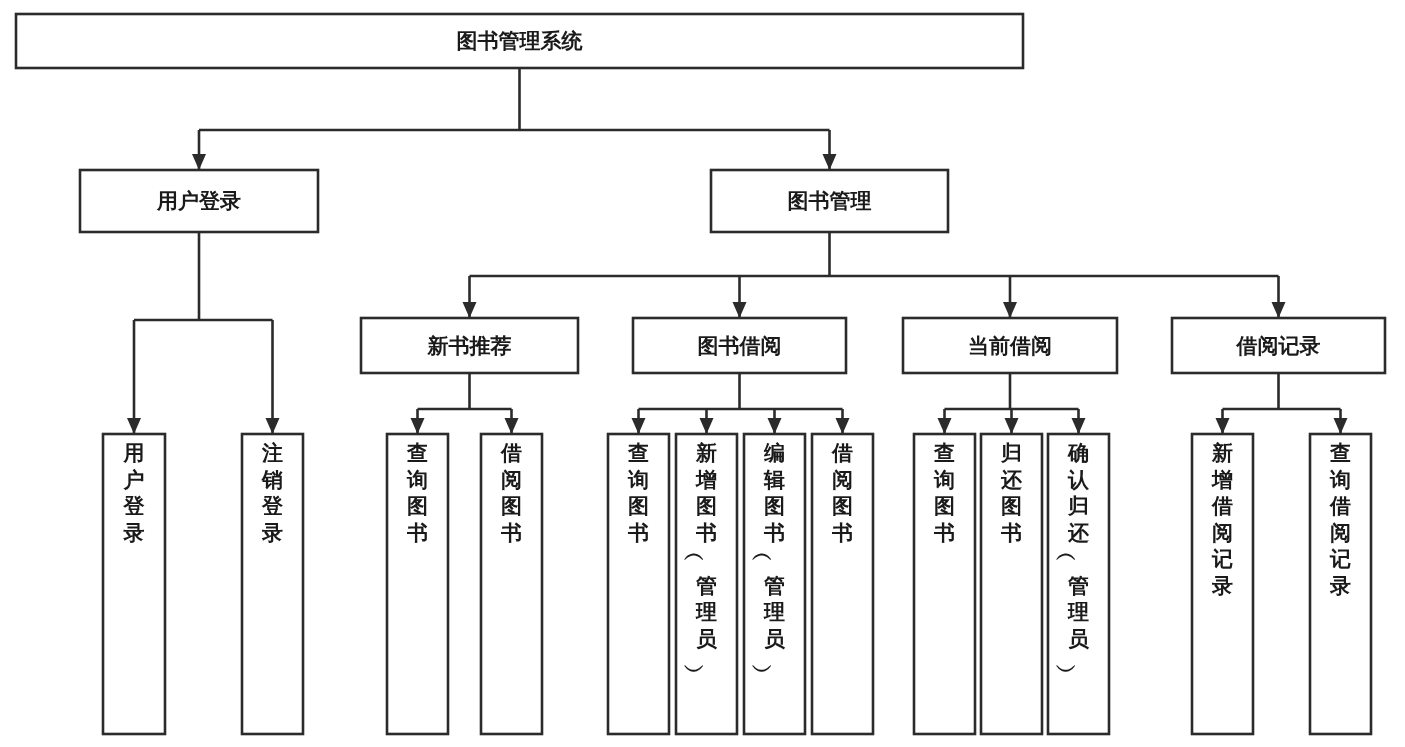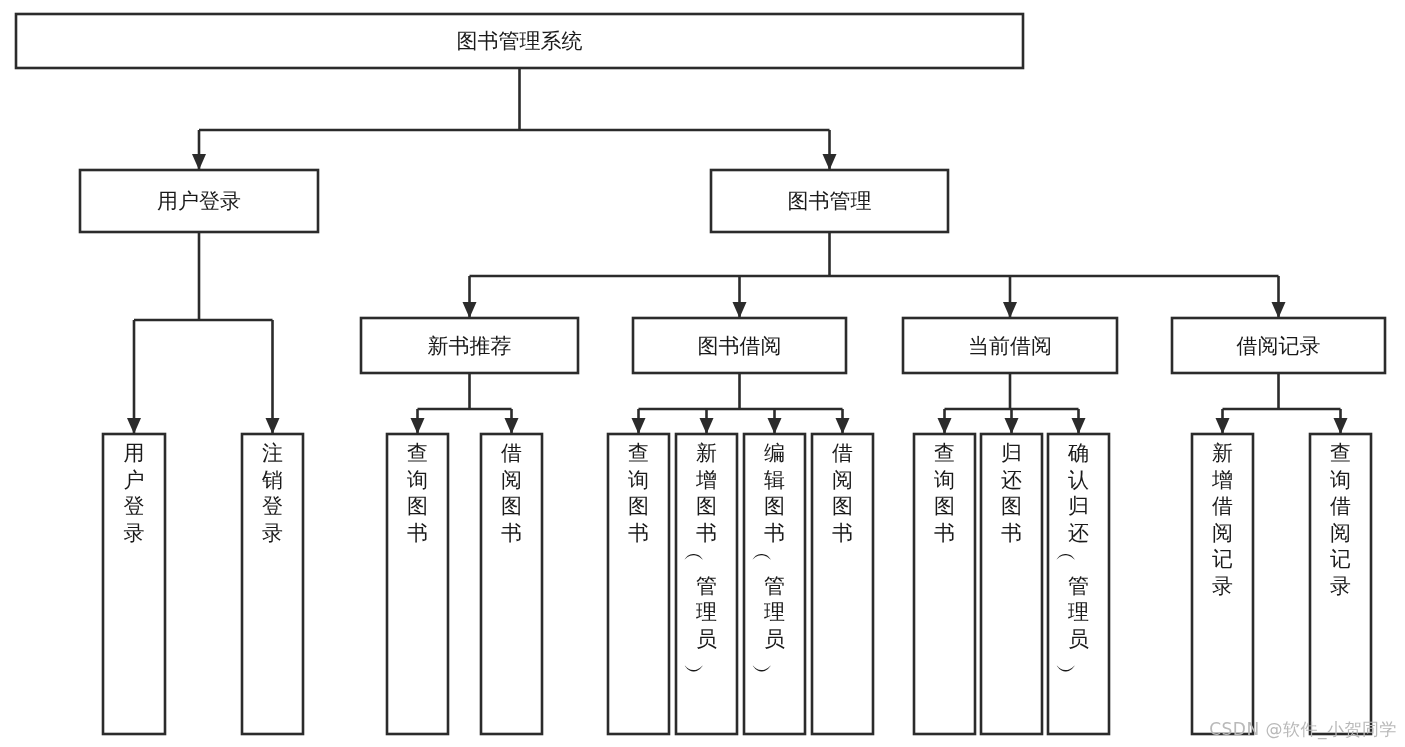--- a/index.html
+++ b/index.html
@@ -12,20 +12,21 @@
     width: 1405px;
     height: 747px;
     font-family: "DejaVu Sans", "Liberation Sans", sans-serif;
     overflow: hidden;
     position: relative;
   }
   #diagram-root {
     position: relative;
     width: 1405px;
     height: 747px;
+    font-weight: bold;
   }
   svg.diagram {
     position: absolute;
     top: 0;
     left: 0;
     width: 1405px;
     height: 747px;
     display: block;
   }
   .node-rect {
@@ -217,14 +218,13 @@
         <g>
           <rect x="1192" y="434" width="61" height="300" class="node-rect"></rect>
           <text x="1222.5" class="node-label-v"><tspan x="1222.5" y="460">新</tspan><tspan x="1222.5" y="486.5">增</tspan><tspan x="1222.5" y="513">借</tspan><tspan x="1222.5" y="539.5">阅</tspan><tspan x="1222.5" y="566">记</tspan><tspan x="1222.5" y="592.5">录</tspan></text>
         </g>
         <g>
           <rect x="1310" y="434" width="61" height="300" class="node-rect"></rect>
           <text x="1340.5" class="node-label-v"><tspan x="1340.5" y="460">查</tspan><tspan x="1340.5" y="486.5">询</tspan><tspan x="1340.5" y="513">借</tspan><tspan x="1340.5" y="539.5">阅</tspan><tspan x="1340.5" y="566">记</tspan><tspan x="1340.5" y="592.5">录</tspan></text>
         </g>
       </g>
   </svg>
-  <div class="watermark">CSDN @软件_小贺同学</div>
 </div>
 
 </body></html>

